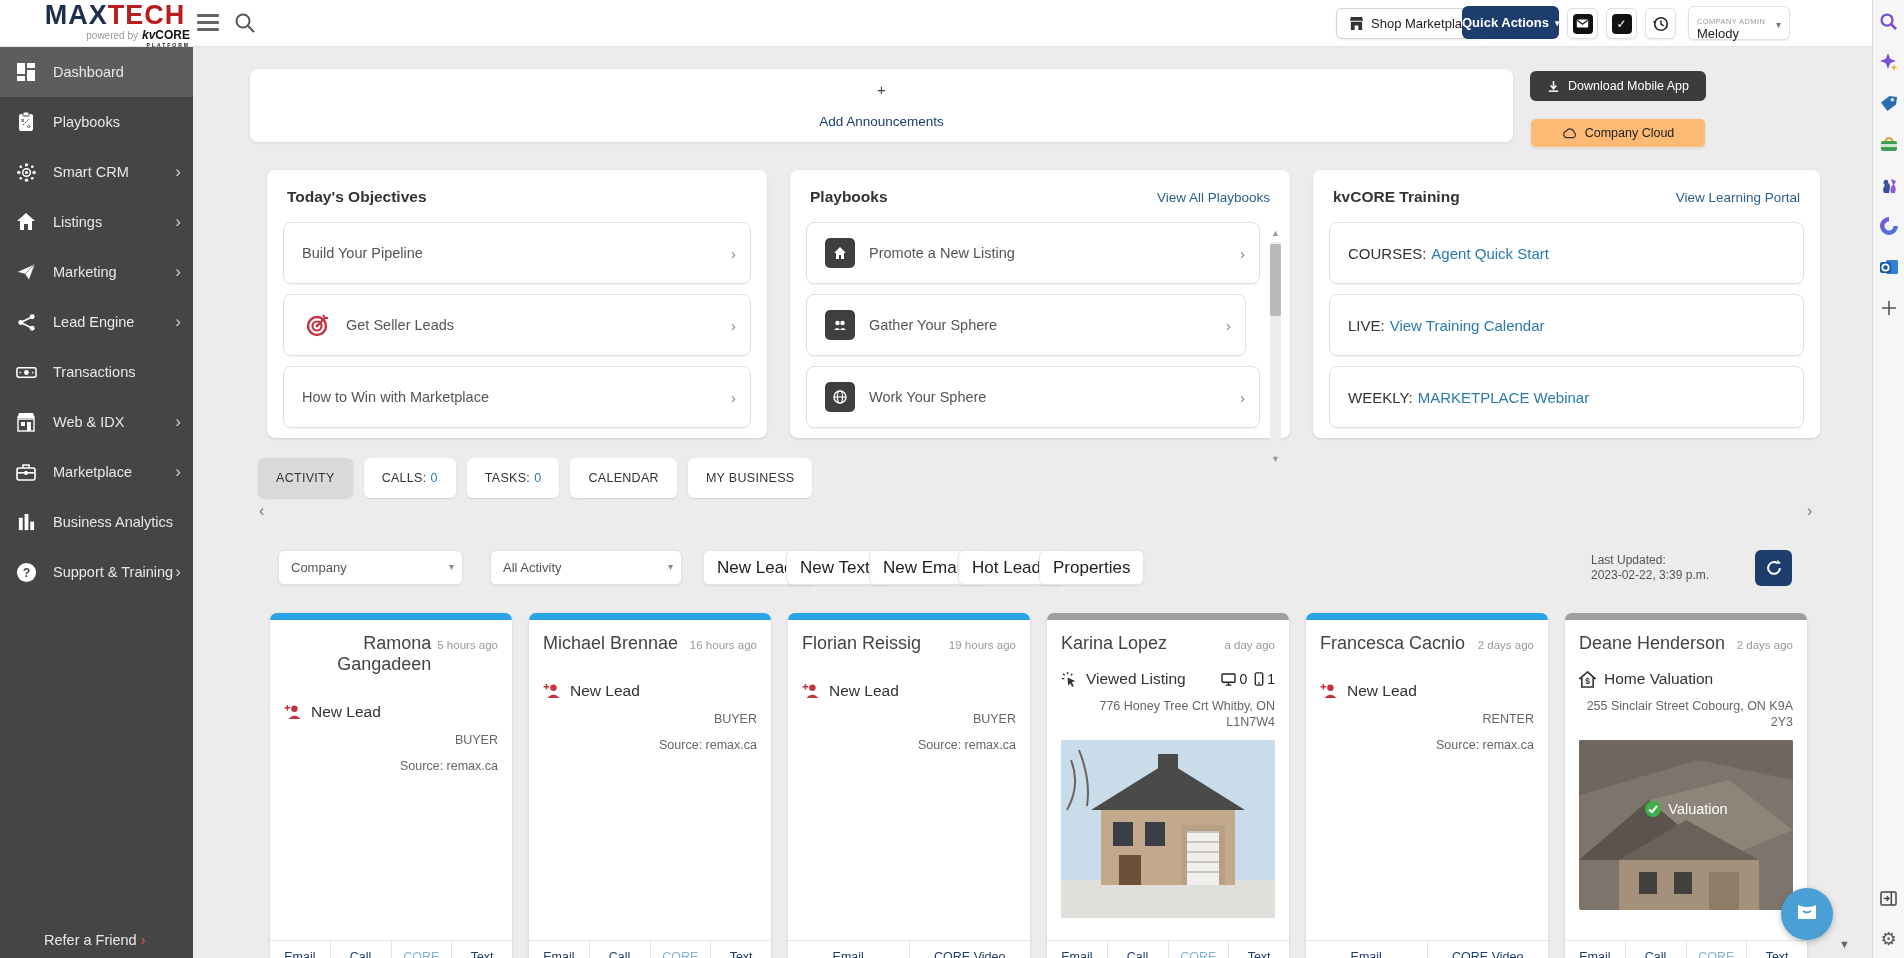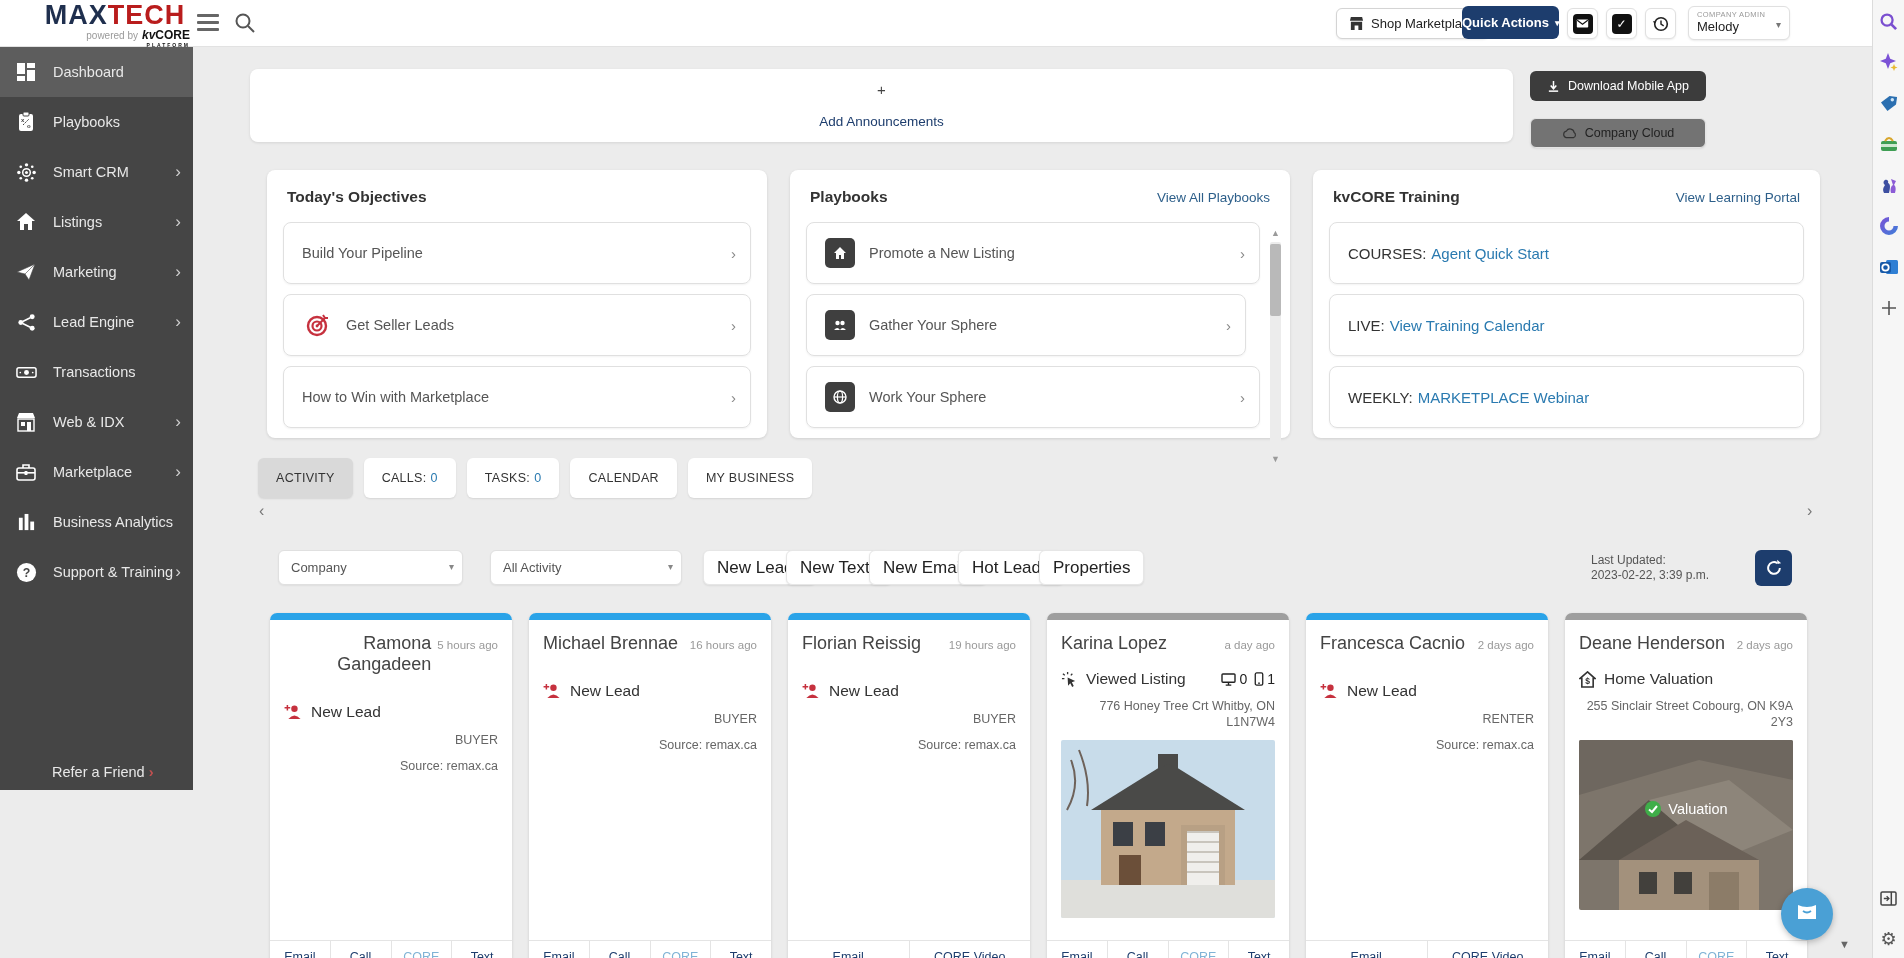--- a/index.html
+++ b/index.html
@@ -14,41 +14,41 @@
   .logo-kv { color:#111; font-weight:bold; font-size:12px; font-style:italic; }
   .logo-kv b { font-style:normal; }
   .logo-platform { display:block; font-size:5px; letter-spacing:2px; color:#111; font-weight:bold; text-align:right; }
   .hamburger { position:absolute; left:195px; top:10px; width:26px; height:26px; cursor:pointer; color:#555; }
   .hamburger div { height:3px; background:#666; margin:4px 2px; border-radius:1px; }
   .hdr-search { position:absolute; left:233px; top:11px; cursor:pointer; }
   .btn-shop { position:absolute; left:1336px; top:8px; height:31px; background:#fff; border:1px solid #d4d4d4; border-radius:6px; display:flex; align-items:center; gap:7px; padding:0 12px; font-size:13px; color:#222; cursor:pointer; box-shadow:0 1px 2px rgba(0,0,0,.08); }
   .btn-quick { position:absolute; left:1462px; top:6px; height:33px; background:#1d3d6d; color:#fff; border:none; border-radius:6px; font-size:13px; font-weight:bold; padding:0 0; display:flex; align-items:center; gap:6px; cursor:pointer; }
   .icon-btn { position:absolute; top:8px; width:31px; height:31px; background:#fff; border:1px solid #e0e0e0; border-radius:6px; display:flex; align-items:center; justify-content:center; cursor:pointer; box-shadow:0 1px 2px rgba(0,0,0,.08); }
   .blk { width:20px; height:20px; background:#111; border-radius:4px; color:#fff; font-size:12px; display:flex; align-items:center; justify-content:center; }
-  .admin-box { position:absolute; left:1688px; top:6px; width:102px; height:34px; background:#fff; border:1px solid #e0e0e0; border-radius:6px; padding:3px 8px; cursor:pointer; box-shadow:0 1px 2px rgba(0,0,0,.08); }
+  .admin-box { position:absolute; left:1688px; top:6px; width:102px; height:34px; background:#fff; border:1px solid #e0e0e0; border-radius:6px; padding:10px 8px; cursor:pointer; box-shadow:0 1px 2px rgba(0,0,0,.08); }
   .admin-role { font-size:7.5px; color:#999; letter-spacing:.4px; }
   .admin-name { font-size:13px; color:#222; }
   .admin-caret { position:absolute; right:8px; top:12px; color:#777; font-size:10px; }
 
   
-  .sidebar { position:absolute; left:0; top:47px; width:193px; height:743px; background:#454545; z-index:20; }
+  .sidebar { position:absolute; left:0; top:47px; width:193px; height:911px; background:#454545; z-index:20; }
   .side-item { height:50px; display:flex; align-items:center; padding:0 14px; color:#e8e8e8; font-size:14.5px; cursor:pointer; position:relative; }
   .side-item.active { background:#5d5d5d; }
   .side-icon { width:24px; height:24px; margin-right:15px; flex:0 0 24px; display:flex; align-items:center; justify-content:center; }
   .side-chev { position:absolute; right:12px; color:#cfcfcf; font-size:17px; }
-  .refer { position:absolute; left:16px; bottom:10px; width:100%; padding:0 14px 0 36px; color:#e8e8e8; font-size:14.5px; cursor:pointer; }
+  .refer { position:absolute; left:8px; bottom:10px; width:100%; padding:0 14px 0 36px; color:#e8e8e8; font-size:14.5px; cursor:pointer; }
   .refer .arrow { color:#c05050; font-weight:bold; }
 
   
   .main { position:absolute; left:193px; top:47px; width:1679px; height:911px; background:#ececec; }
   .announce { position:absolute; left:57px; top:22px; width:1263px; height:73px; background:#fff; border-radius:8px; box-shadow:0 1px 3px rgba(0,0,0,.1); display:flex; flex-direction:column; align-items:center; justify-content:center; cursor:pointer; }
   .announce .plus { font-size:15px; color:#444; line-height:14px; }
   .announce .lbl { font-size:13.5px; color:#1d3d6d; margin-top:17px; }
   .btn-dl { position:absolute; left:1337px; top:24px; width:176px; height:30px; background:#3c3c3c; color:#fff; border:none; border-radius:6px; font-size:12.5px; display:flex; align-items:center; justify-content:center; gap:8px; cursor:pointer; }
-  .btn-cloud { position:absolute; left:1337px; top:71px; width:176px; height:30px; background:#737373; color:#222; border:1px solid #e4e4e4; border-radius:6px; font-size:12.5px; display:flex; align-items:center; justify-content:center; gap:8px; cursor:pointer; box-shadow:0 1px 2px rgba(0,0,0,.08); }
+  .btn-cloud { position:absolute; left:1337px; top:71px; width:176px; height:30px; background:#fdba74; color:#222; border:1px solid #e4e4e4; border-radius:6px; font-size:12.5px; display:flex; align-items:center; justify-content:center; gap:8px; cursor:pointer; box-shadow:0 1px 2px rgba(0,0,0,.08); }
 
   .panel { position:absolute; top:123px; height:268px; background:#fff; border-radius:8px; box-shadow:0 1px 3px rgba(0,0,0,.12); }
   .panel h3 { font-size:15.5px; color:#333; font-weight:bold; padding:18px 20px 6px 20px; }
   .panel .view-link { position:absolute; top:20px; right:20px; font-size:13.5px; color:#2d5f8a; cursor:pointer; }
   .p-row { position:relative; margin:10px 16px 0 16px; height:62px; border:1px solid #e0e0e0; border-radius:8px; display:flex; align-items:center; padding:0 18px; font-size:14.5px; color:#555; cursor:pointer; box-shadow:0 1px 2px rgba(0,0,0,.05); }
   .p-row .chev { position:absolute; right:14px; color:#888; font-size:15px; }
   .pb-icon { width:30px; height:30px; background:#3f3f3f; border-radius:5px; margin-right:14px; display:flex; align-items:center; justify-content:center; flex:0 0 30px; }
   .tgt-icon { margin-right:14px; flex:0 0 30px; display:flex; align-items:center; justify-content:center; }
   .tr-row { color:#333; font-size:15px; }
   .tr-row .lnk { color:#2a7ab0; margin-left:5px; cursor:pointer; }

